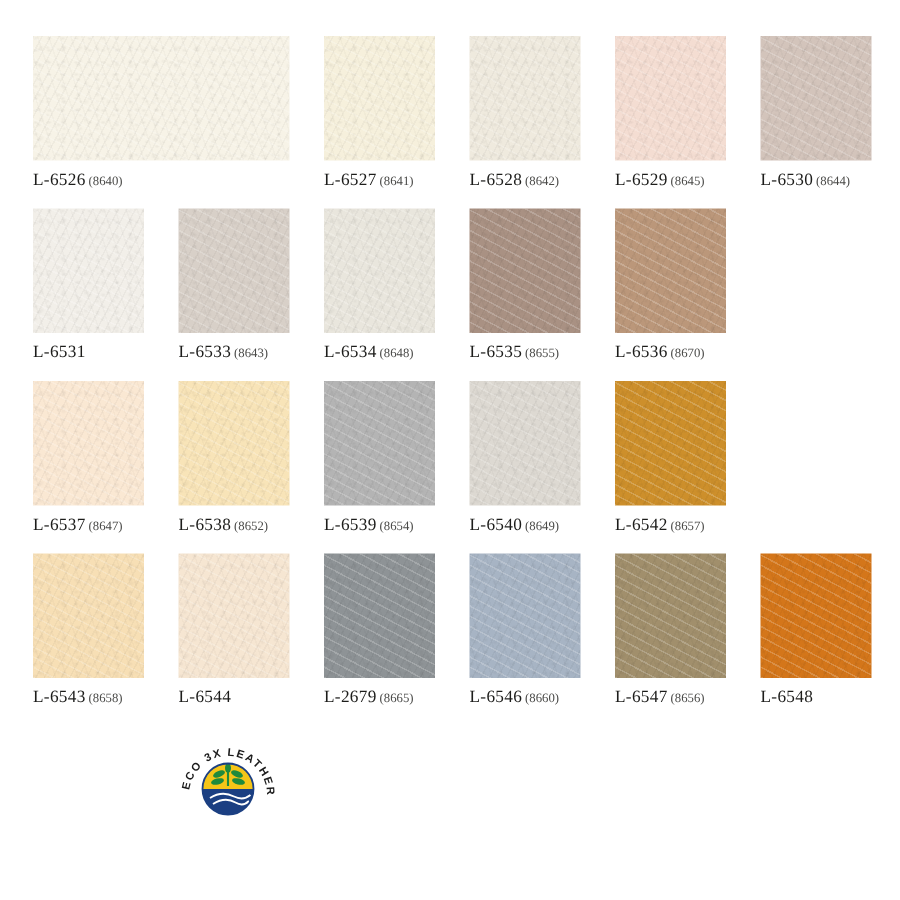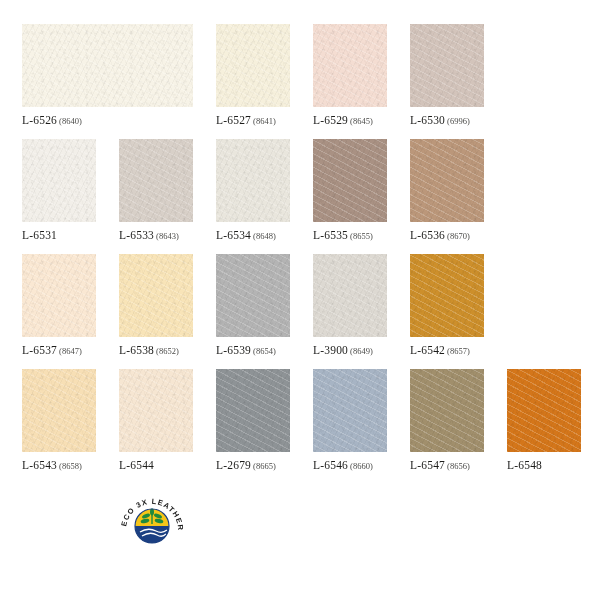--- a/index.html
+++ b/index.html
@@ -107,26 +107,30 @@
       <div class="row">
         <div class="cell wide">
           <div class="swatch" style="background: rgb(247, 243, 231);"></div>
           <div class="label"><span>L-6526</span><span class="code">(8640)</span></div>
         </div>
         <div class="cell">
           <div class="swatch" style="background: rgb(246, 240, 220);"></div>
           <div class="label"><span>L-6527</span><span class="code">(8641)</span></div>
         </div>
         <div class="cell">
+          <div class="swatch" style="background: rgb(239, 234, 222);"></div>
+          <div class="label"><span>L-6528</span><span class="code">(8642)</span></div>
+        </div>
+        <div class="cell">
           <div class="swatch" style="background: rgb(244, 221, 210);"></div>
           <div class="label"><span>L-6529</span><span class="code">(8645)</span></div>
         </div>
         <div class="cell">
           <div class="swatch" style="background: rgb(211, 196, 187);"></div>
-          <div class="label"><span>L-6530</span><span class="code">(6996)</span></div>
+          <div class="label"><span>L-6530</span><span class="code">(8644)</span></div>
         </div>
       </div>
       <div class="row">
         <div class="cell">
           <div class="swatch" style="background: rgb(242, 239, 233);"></div>
           <div class="label"><span>L-6531</span></div>
         </div>
         <div class="cell">
           <div class="swatch" style="background: rgb(216, 208, 200);"></div>
           <div class="label"><span>L-6533</span><span class="code">(8643)</span></div>
@@ -152,21 +156,21 @@
         <div class="cell">
           <div class="swatch" style="background: rgb(248, 228, 184);"></div>
           <div class="label"><span>L-6538</span><span class="code">(8652)</span></div>
         </div>
         <div class="cell">
           <div class="swatch" style="background: rgb(180, 180, 180);"></div>
           <div class="label"><span>L-6539</span><span class="code">(8654)</span></div>
         </div>
         <div class="cell">
           <div class="swatch" style="background: rgb(221, 217, 210);"></div>
-          <div class="label"><span>L-3900</span><span class="code">(8649)</span></div>
+          <div class="label"><span>L-6540</span><span class="code">(8649)</span></div>
         </div>
         <div class="cell">
           <div class="swatch" style="background: rgb(205, 143, 43);"></div>
           <div class="label"><span>L-6542</span><span class="code">(8657)</span></div>
         </div>
       </div>
       <div class="row">
         <div class="cell">
           <div class="swatch" style="background: rgb(247, 223, 181);"></div>
           <div class="label"><span>L-6543</span><span class="code">(8658)</span></div>

